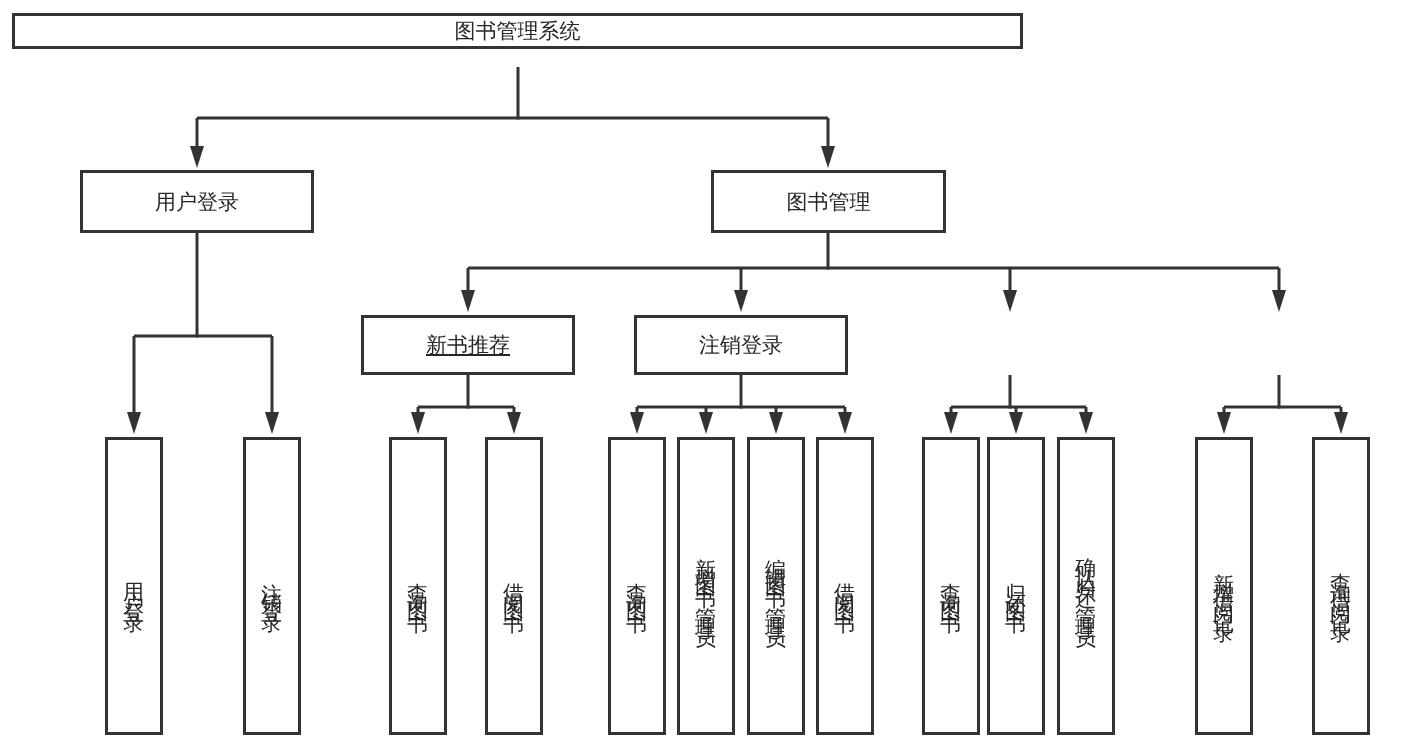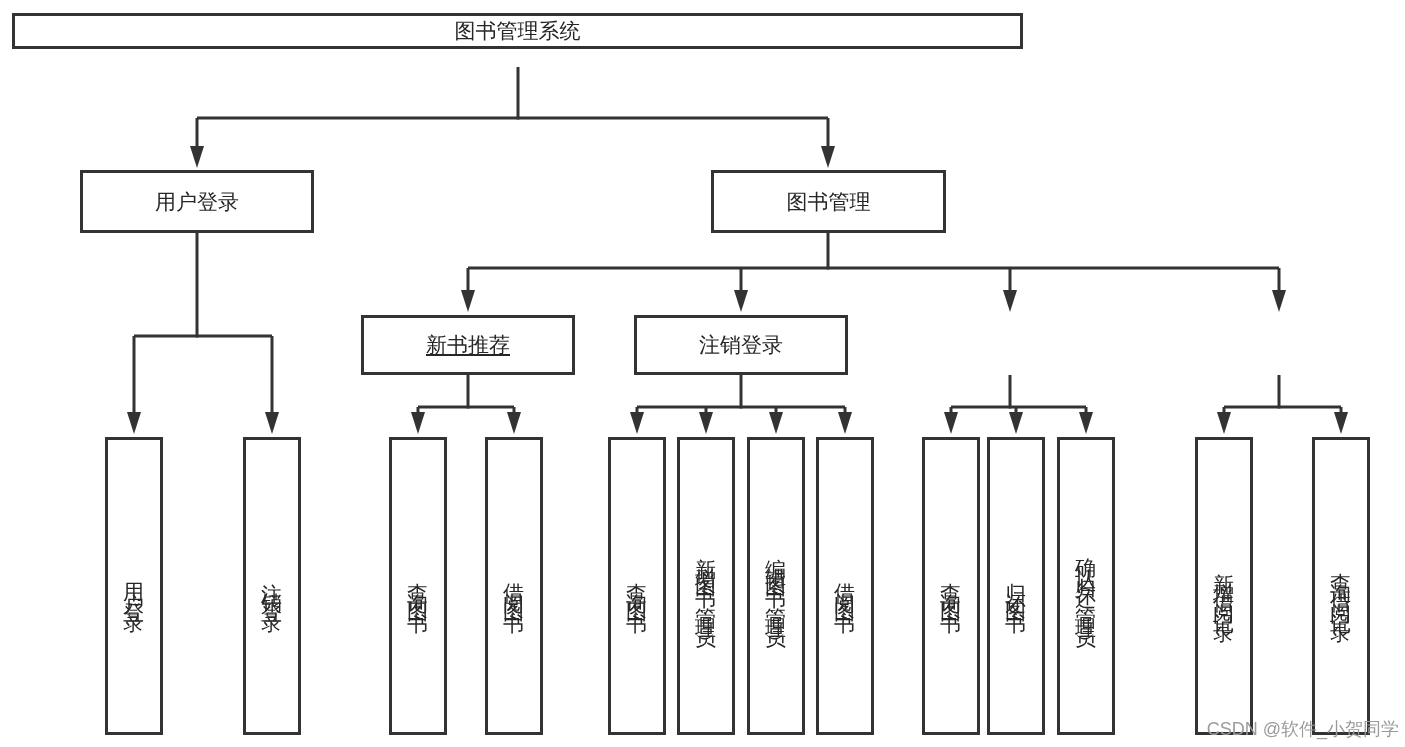--- a/index.html
+++ b/index.html
@@ -165,15 +165,14 @@
   <div class="box vbox" style="left:1057px; top:437px; width:58px; height:298px;">
     <span>确认归还（管理员）</span>
   </div>
   <div class="box vbox" style="left:1195px; top:437px; width:58px; height:298px;">
     <span>新增借阅记录</span>
   </div>
   <div class="box vbox" style="left:1312px; top:437px; width:58px; height:298px;">
     <span>查询借阅记录</span>
   </div>
 
-  <div class="watermark">CSDN @软件_小贺同学</div>
 
 </div>
 
 </body></html>

